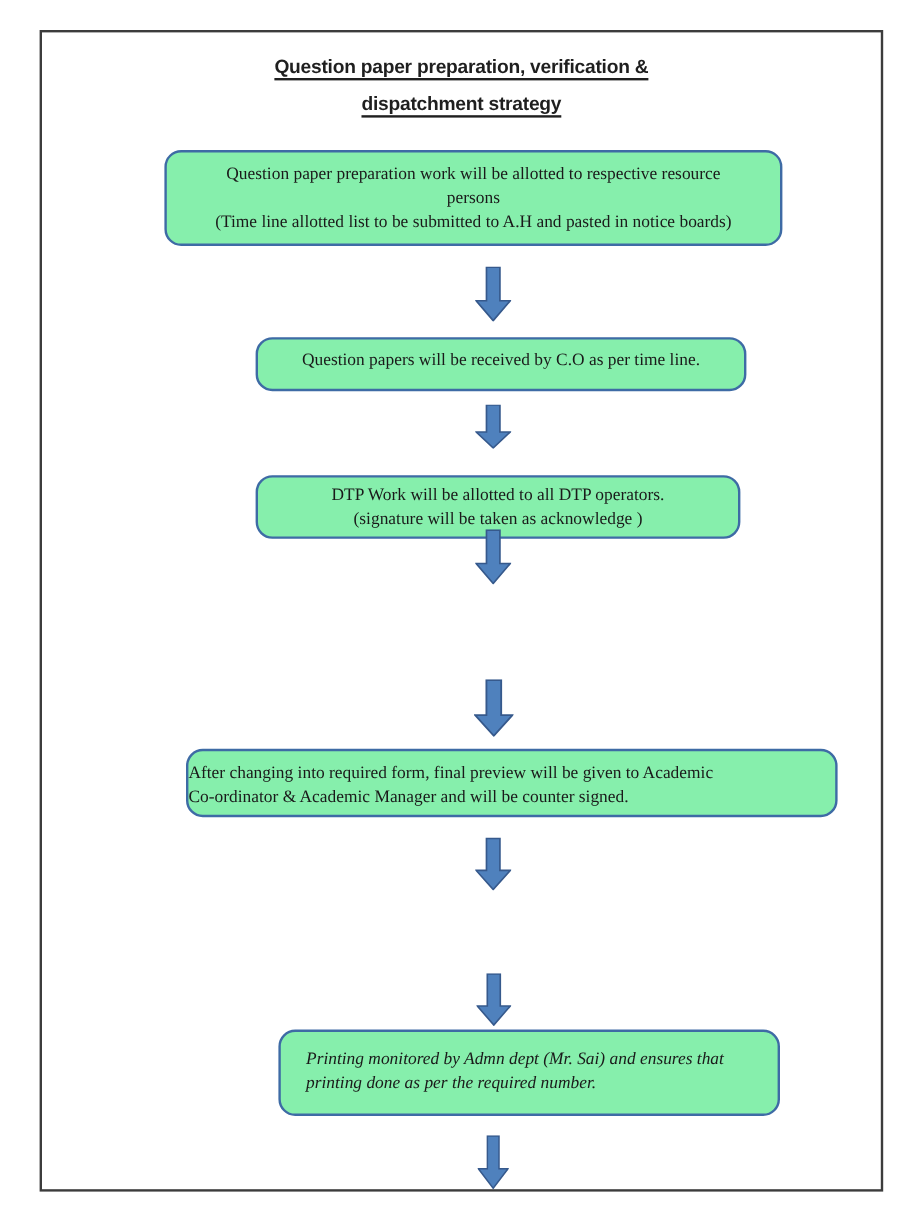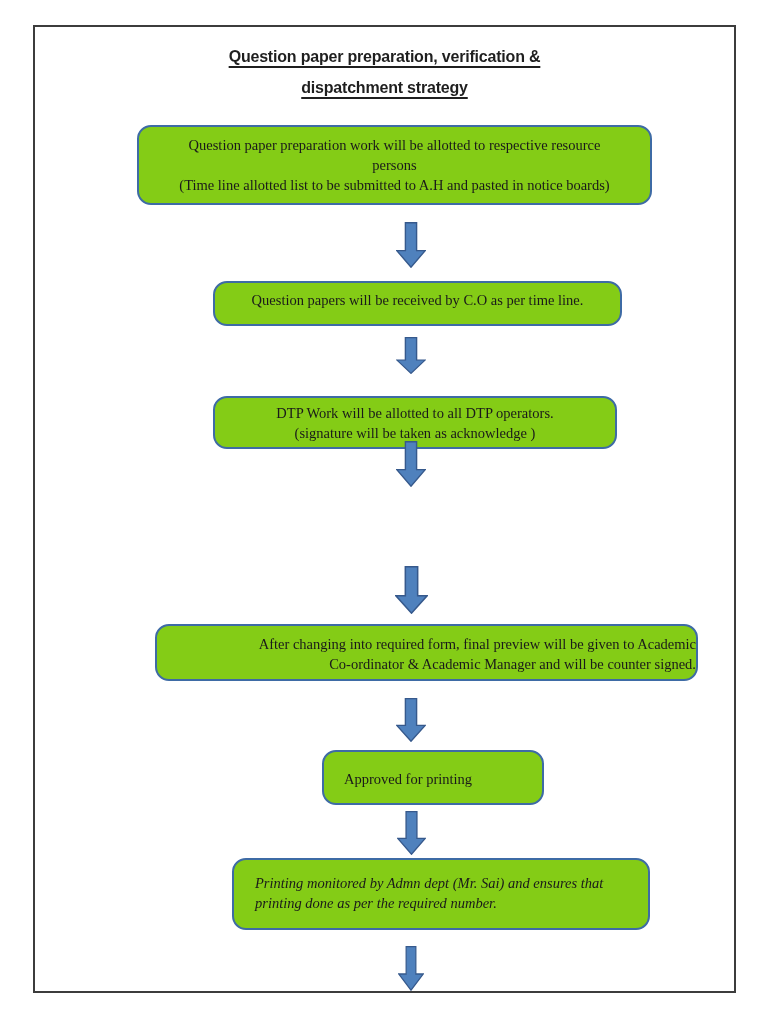--- a/index.html
+++ b/index.html
@@ -31,38 +31,38 @@
     color: var(--title-text, #1f1f1f);
     text-decoration: underline;
     text-decoration-thickness: 2px;
     text-underline-offset: 4px;
   }
   .box {
     position: absolute;
     box-sizing: border-box;
     border: 2px solid var(--box-border, #3e6ba5);
     border-radius: 14px;
-    background: #84cc16;
+    background: #86efac;
     font-size: 14.5px;
     line-height: 20px;
     white-space: nowrap;
     color: var(--body-text, #1a1a1a);
   }
   .ln { text-align: left; }
   .ln.c { text-align: center; padding-left: 0 !important; }
   .b1 { left: 137px; top: 125px; width: 515px; height: 80px; padding-top: 8px; }
   .b1 .ln { text-align: center; }
   .b2 { left: 213px; top: 281px; width: 409px; height: 45px; padding-top: 7px; }
   .b2 .ln { text-align: center; }
   .b3 { left: 213px; top: 396px; width: 404px; height: 53px; padding-top: 5px; }
   .b3 .ln { text-align: center; }
   .b4 { left: 146px; top: 489px; width: 537px; height: 66px; padding-top: 5px; }
   .b4 .ln { padding-left: 13px; }
   .b5 { left: 155px; top: 624px; width: 543px; height: 57px; padding-top: 8px; }
-  .b5 .ln { text-align: right; font-family: Liberation Serif, serif; }
+  .b5 .ln { text-align: left; font-family: Liberation Serif, serif; }
   .b6 { left: 322px; top: 750px; width: 222px; height: 55px; padding-top: 17px; }
   .b6 .ln { padding-left: 20px; }
   .b7 { left: 232px; top: 858px; width: 418px; height: 72px; padding-top: 13px; }
   .b7 .ln { padding-left: 21px; font-style: italic; }
   .arrow { position: absolute; display: block; }
   .a1 { left: 396px; top: 222px; width: 30px; height: 46px; }
   .a2 { left: 396px; top: 337px; width: 30px; height: 37px; }
   .a3 { left: 396px; top: 441px; width: 30px; height: 46px; }
   .a4 { left: 395px; top: 566px; width: 33px; height: 48px; }
   .a5 { left: 396px; top: 698px; width: 30px; height: 44px; }
@@ -119,23 +119,20 @@
 
   <div class="box b5">
     <div class="ln">After changing into required form, final preview will be given to Academic</div>
     <div class="ln">Co-ordinator &amp; Academic Manager and will be counter signed.</div>
   </div>
 
   <svg class="arrow a5" viewBox="0 0 30 46" preserveAspectRatio="none">
     <path d="M9.4 0.7 L20.6 0.7 L20.6 28.6 L29.2 28.6 L15 45.2 L0.8 28.6 L9.4 28.6 Z"></path>
   </svg>
 
-  <div class="box b6">
-    <div class="ln">Approved for printing</div>
-  </div>
 
   <svg class="arrow a6" viewBox="0 0 30 46" preserveAspectRatio="none">
     <path d="M9.4 0.7 L20.6 0.7 L20.6 28.6 L29.2 28.6 L15 45.2 L0.8 28.6 L9.4 28.6 Z"></path>
   </svg>
 
   <div class="box b7">
     <div class="ln">Printing monitored by Admn dept (Mr. Sai) and ensures that</div>
     <div class="ln">printing done as per the required number.</div>
   </div>
 

